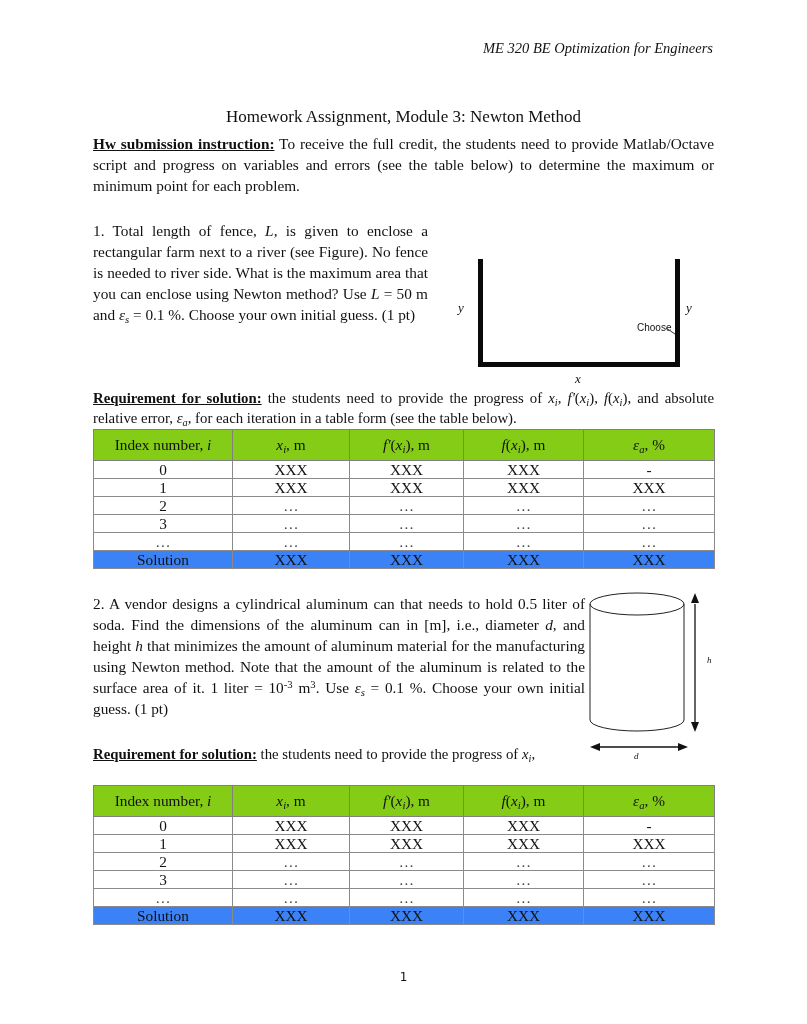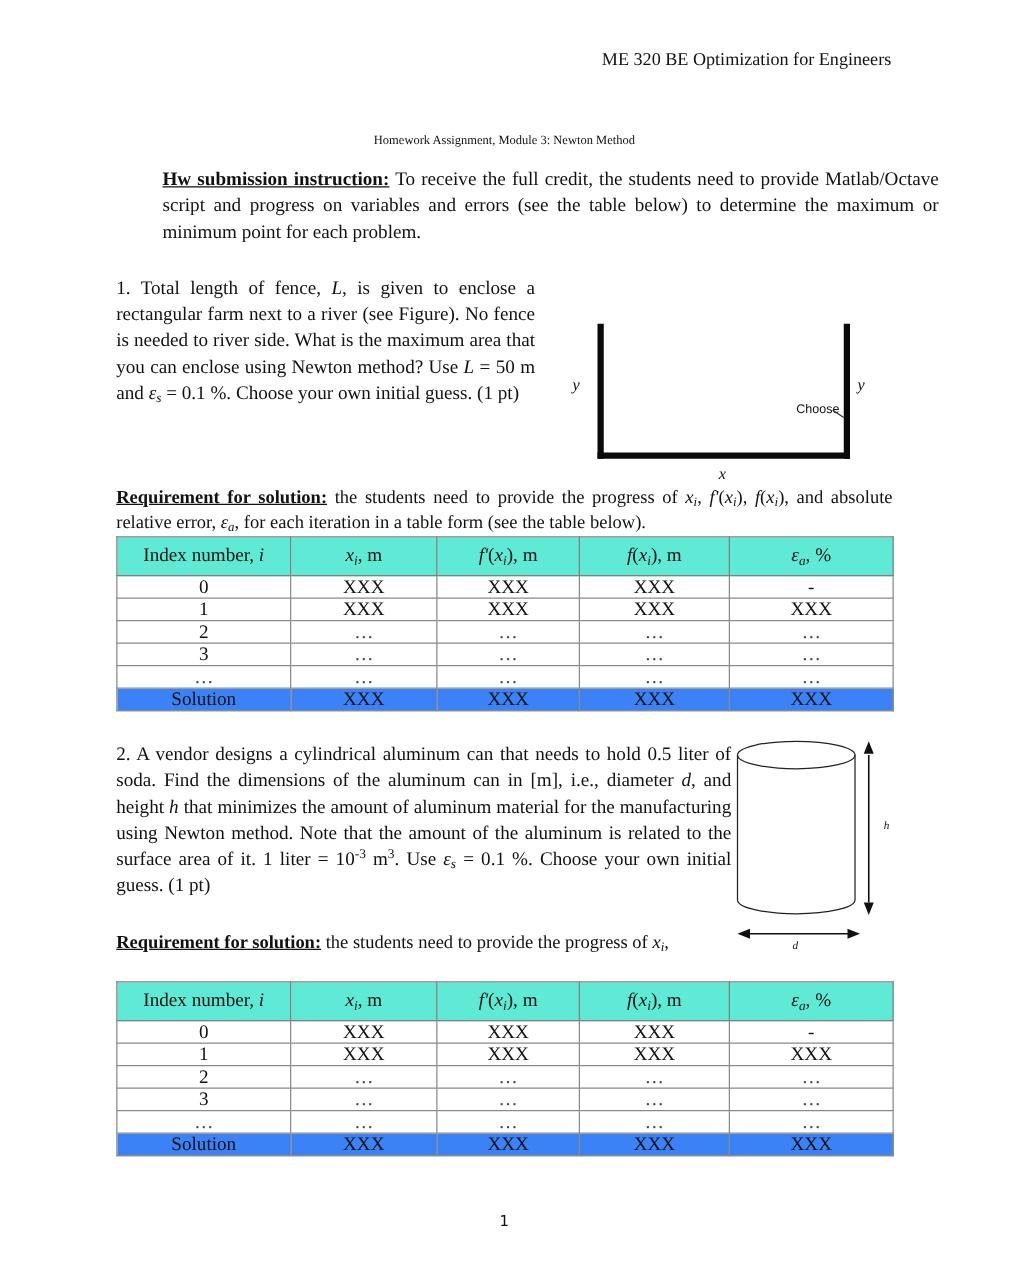--- a/index.html
+++ b/index.html
@@ -1,51 +1,51 @@
 <!DOCTYPE html>
 <html><head>
 <meta charset="utf-8">
 <style>
   html, body { margin:0; padding:0; background:#ffffff; }
   body { width:807px; height:1024px; position:relative; overflow:hidden;
          font-family:"Liberation Serif", "DejaVu Serif", serif; color:#111; }
   .abs { position:absolute; }
-  .course { left:0; width:713px; top:40px; text-align:right; font-size:14.5px; }
-  .title { left:0; width:807px; top:107px; text-align:center; font-size:10px; }
+  .course { left:0; width:713px; top:40px; text-align:right; font-size:14.5px;font-style:italic; }
+  .title { left:0; width:807px; top:107px; text-align:center; font-size:17px; }
   .para { font-size:15.3px; line-height:21px; text-align:justify; }
   .para.last-left { text-align-last:left; }
   .lbl { font-weight:bold; text-decoration:underline; }
   .it { font-style:italic; }
   sub, sup { font-size:70%; line-height:0; }
   sub { vertical-align:-0.25em; }
   sup { vertical-align:0.5em; }
 
   table.prog { position:absolute; border-collapse:collapse; left:93px; width:621px;
                font-size:15.3px; table-layout:fixed; }
   table.prog td { border:1px solid #8a8a8a; text-align:center; padding:0; height:17px; line-height:17px; }
-  table.prog tr.head td { background:#5eead4; height:30px; line-height:30px; border-color:#808080; }
+  table.prog tr.head td { background:#84cc16; height:30px; line-height:30px; border-color:#808080; }
   table.prog tr.sol td { background:#3b82f6; height:17px; }
   table.prog tr.dots td { color:#444; }
   table.prog { border:1px solid #6b6b6b; }
 
   .river { left:438px; top:222px; width:280px; height:37px;
            background:linear-gradient(#e4f8fb 0%, #8aeff8 40%, #16e4f6 100%);
            font-family:"Liberation Sans", sans-serif; font-size:10px; text-align:center; line-height:30px; }
   .fence { background:#0a0a0a; }
   .figlbl { font-style:italic; font-size:13px; }
   .fence-lbl { font-family:"Liberation Sans", sans-serif; font-size:10px; }
   .pagenum { left:0; width:807px; top:970px; text-align:center; font-family:"DejaVu Sans", sans-serif; font-size:12px; }
 </style>
 </head>
 <body>
 
 <div class="abs course">ME 320 BE Optimization for Engineers</div>
 <div class="abs title">Homework Assignment, Module 3: Newton Method</div>
 
-<div class="abs para last-left" style="left:93px; top:133px; width:621px;margin-left:37px;"><span class="lbl">Hw submission instruction:</span><span> To receive the full credit, the students need to provide Matlab/Octave script and progress on variables and errors (see the table below) to determine the maximum or minimum point for each problem.</span></div>
+<div class="abs para last-left" style="left:93px; top:133px; width:621px;"><span class="lbl">Hw submission instruction:</span><span> To receive the full credit, the students need to provide Matlab/Octave script and progress on variables and errors (see the table below) to determine the maximum or minimum point for each problem.</span></div>
 
 <div class="abs para last-left" style="left:93px; top:220px; width:335px;"><span>1. Total length of fence, </span><span class="it">L</span><span>, is given to enclose a rectangular farm next to a river (see Figure). No fence is needed to river side. What is the maximum area that you can enclose using Newton method? Use </span><span class="it">L</span><span> = 50 m and </span><span class="it">ε</span><sub class="it">s</sub><span> = 0.1 %. Choose your own initial guess. (1 pt)</span></div>
 
 <div class="abs" style="left:438px; top:222px; width:280px; height:160px;">
   <div class="abs fence" style="left:40px; top:37px; width:5px; height:108px;"></div>
   <div class="abs fence" style="left:237px; top:37px; width:5px; height:108px;"></div>
   <div class="abs fence" style="left:40px; top:140px; width:202px; height:5px;"></div>
   <div class="abs figlbl" style="left:20px; top:78px;">y</div>
   <div class="abs figlbl" style="left:248px; top:78px;">y</div>
   <div class="abs figlbl" style="left:137px; top:149px;">x</div>

